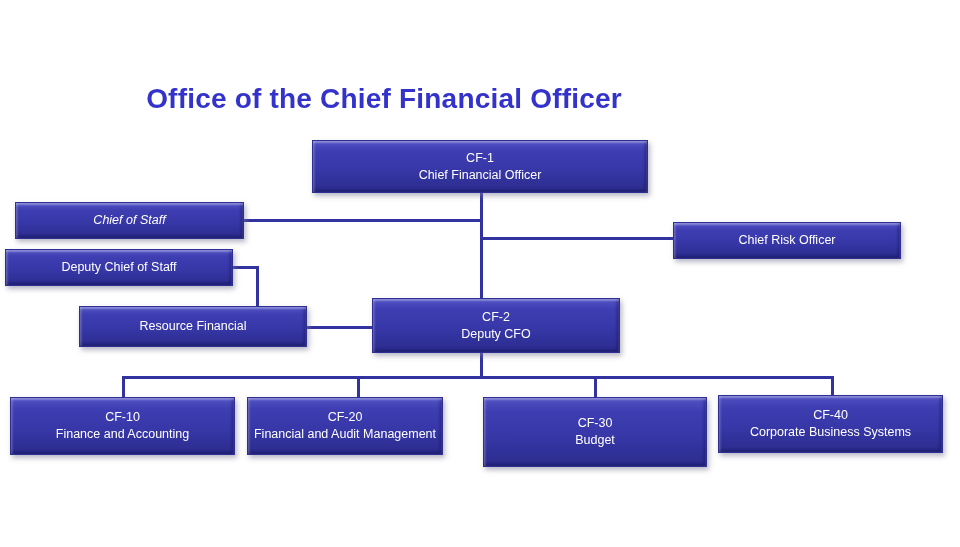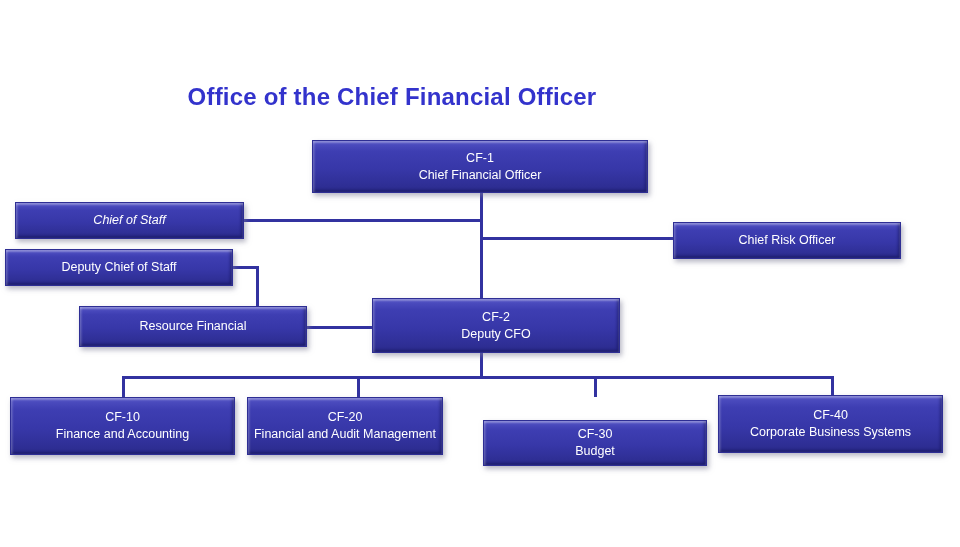--- a/index.html
+++ b/index.html
@@ -6,24 +6,24 @@
   #canvas {
     position: relative;
     width: 960px;
     height: 547px;
     background: #ffffff;
     overflow: hidden;
     font-family: "Liberation Sans", sans-serif;
   }
   .chart-title {
     position: absolute;
-    left: 8px; top: 83px;
+    left: 0; top: 83px;
     width: 768px;
     text-align: center;
-    font-size: 24px;
+    font-size: 28px;
     font-weight: bold;
     letter-spacing: 0.2px;
     color: #3333CC;
   }
   .node {
     position: absolute;
     box-sizing: border-box;
     border-radius: 0;
     background: linear-gradient(180deg, #5252c4 0%, #3e3eb2 20%, #3737a8 55%, #2f2f96 85%, #2b2b8c 100%);
     border: 1px solid #2e2e94;
@@ -95,21 +95,21 @@
   <div class="node" style="left:10px; top:397px; width:225px; height:58px;">
     <span>CF-10</span>
     <span>Finance and Accounting</span>
   </div>
 
   <div class="node" style="left:247px; top:397px; width:196px; height:58px;">
     <span>CF-20</span>
     <span>Financial and Audit Management</span>
   </div>
 
-  <div class="node" style="left:483px; top:420px; width:224px; height:46px;">
+  <div class="node" style="left:483px; top:397px; width:224px; height:70px;">
     <span>CF-30</span>
     <span>Budget</span>
   </div>
 
   <div class="node" style="left:718px; top:395px; width:225px; height:58px;">
     <span>CF-40</span>
     <span>Corporate Business Systems</span>
   </div>
 
 </div>

